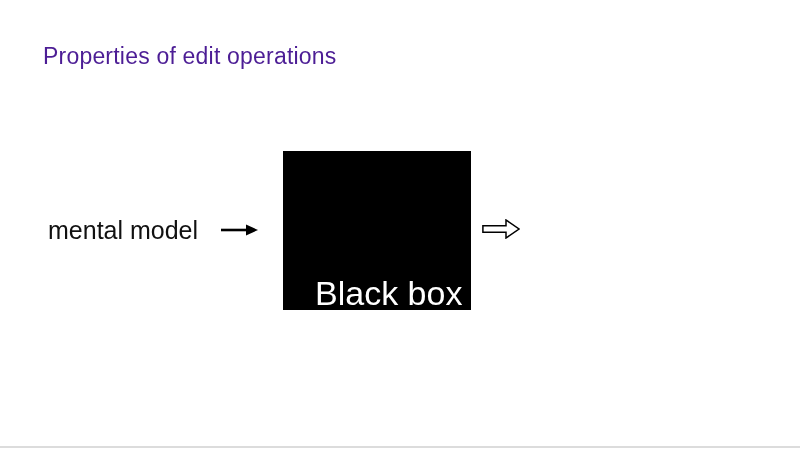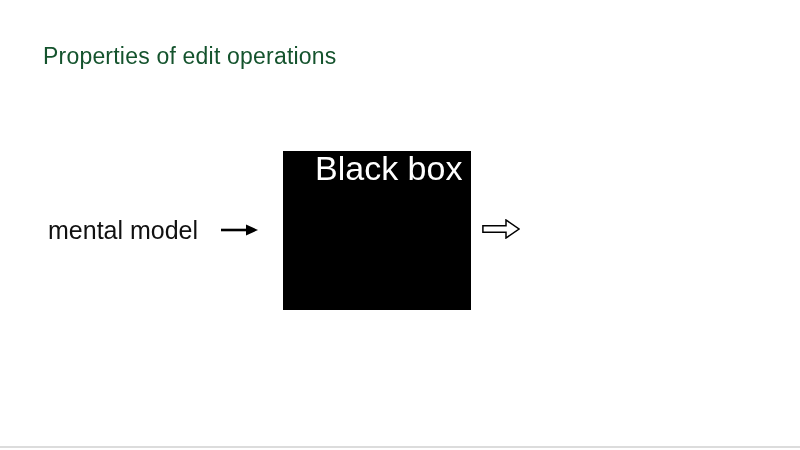--- a/index.html
+++ b/index.html
@@ -14,21 +14,21 @@
     background: #ffffff;
     overflow: hidden;
     font-family: "Liberation Sans", "DejaVu Sans", sans-serif;
   }
   .slide-title {
     position: absolute;
     left: 43px;
     top: 44px;
     font-size: 23px;
     line-height: 1.1;
-    color: #14532d;
+    color: #4c1d95;
     letter-spacing: 0.2px;
     white-space: nowrap;
   }
   .node-label {
     position: absolute;
     font-size: 25px;
     line-height: 25px;
     color: #111111;
     white-space: nowrap;
   }
@@ -41,21 +41,21 @@
     top: 218px;
   }
   .black-box {
     position: absolute;
     left: 283px;
     top: 151px;
     width: 188px;
     height: 159px;
     background: #000000;
     display: flex;
-    align-items: flex-start;
+    align-items: flex-end;
   }
   .black-box-label {
     padding-left: 32px;
     font-size: 34px;
     line-height: 34px;
     color: #ffffff;
     white-space: nowrap;
   }
   .arrow-solid {
     position: absolute;

